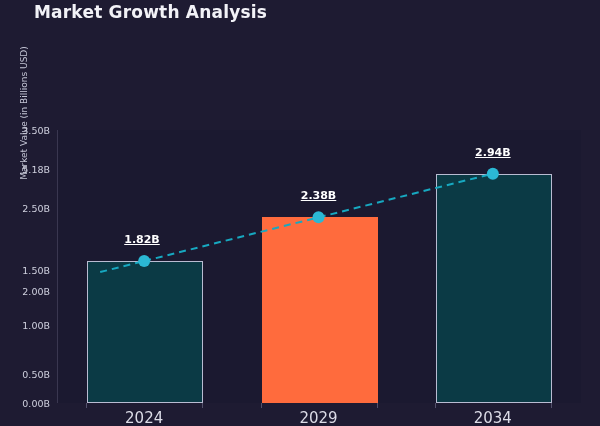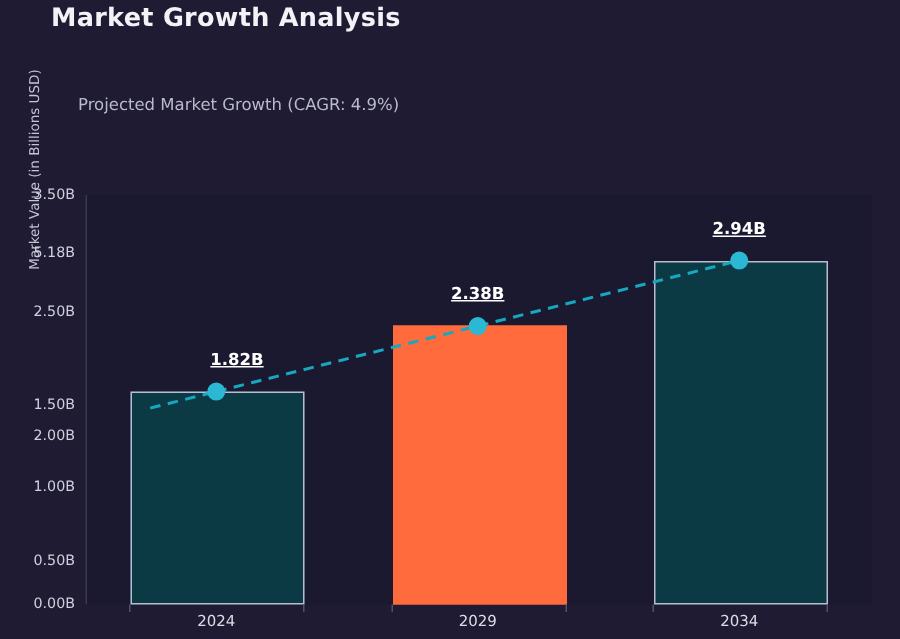--- a/index.html
+++ b/index.html
@@ -72,21 +72,21 @@
   .y-tick-wrap {
     position: absolute;
     left: 0;
     top: 130px;
     width: 50px;
     height: 273px;
   }
   .x-tick-label {
     position: absolute;
     top: 409px;
-    font-size: 10px;
+    font-size: 15px;
     color: #dcdce7;
     text-align: center;
     transform: translateX(-50%);
     white-space: nowrap;
   }
   .bar {
     position: absolute;
     bottom: 0;
     box-sizing: border-box;
   }
@@ -122,21 +122,20 @@
     pointer-events: none;
   }
 </style>
 </head>
 <body>
 
 <div id="chart-root">
 
   <div class="chart-title">Market Growth Analysis</div>
 
-  <div class="chart-subtitle">Projected Market Growth (CAGR: 4.9%)</div>
 
   <div class="y-axis-title">Market Value (in Billions USD)</div>
 
   <div class="y-tick-wrap" id="y-ticks">
       <div class="y-tick-label" style="top: 273px;">0.00B</div>
       <div class="y-tick-label" style="top: 244px;">0.50B</div>
       <div class="y-tick-label" style="top: 195px;">1.00B</div>
       <div class="y-tick-label" style="top: 140px;">1.50B</div>
       <div class="y-tick-label" style="top: 117px; margin-top: 44px;">2.00B</div>
       <div class="y-tick-label" style="top: 78px;">2.50B</div>
@@ -163,16 +162,16 @@
     </div>
 
   <svg class="overlay" id="overlay">
       <polyline points="144.16666666666669,261.03999999999996 318.5,217.36 492.83333333333337,173.68" fill="none" stroke="#17a8c0" stroke-width="2" stroke-dasharray="7,5"></polyline>
       <line x1="100.16666666666669" y1="272.0643977055449" x2="144.16666666666669" y2="261.03999999999996" stroke="#17a8c0" stroke-width="2" stroke-dasharray="7,5"></line>
       <circle cx="144.16666666666669" cy="261.03999999999996" r="6" fill="#2bb8d4"></circle>
       <circle cx="318.5" cy="217.36" r="6" fill="#2bb8d4"></circle>
       <circle cx="492.83333333333337" cy="173.68" r="6" fill="#2bb8d4"></circle>
     </svg>
 
-<div class="data-label" style="left: 158px; top: 233.04px;">1.82B</div>
+<div class="data-label" style="left: 142px; top: 233.04px;">1.82B</div>
     <div class="data-label" style="left: 318.5px; top: 189.36px;">2.38B</div>
     <div class="data-label" style="left: 492.833px; top: 145.68px;">2.94B</div>
   </div>
 
 </body></html>

